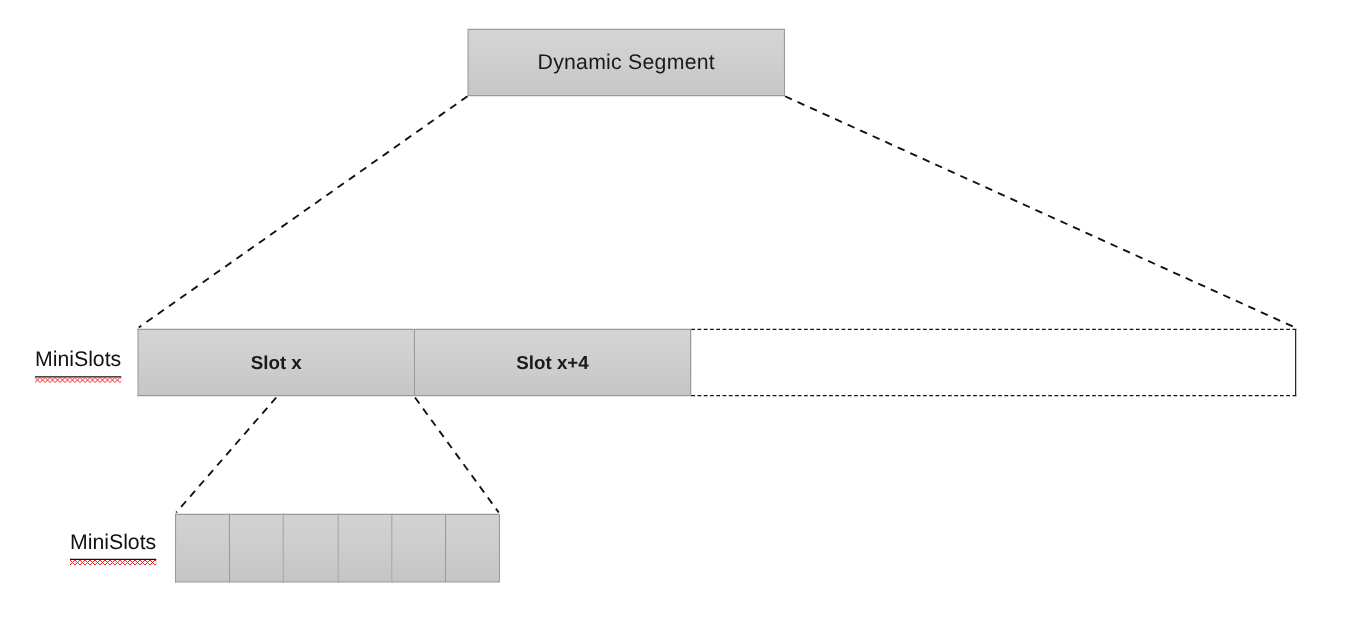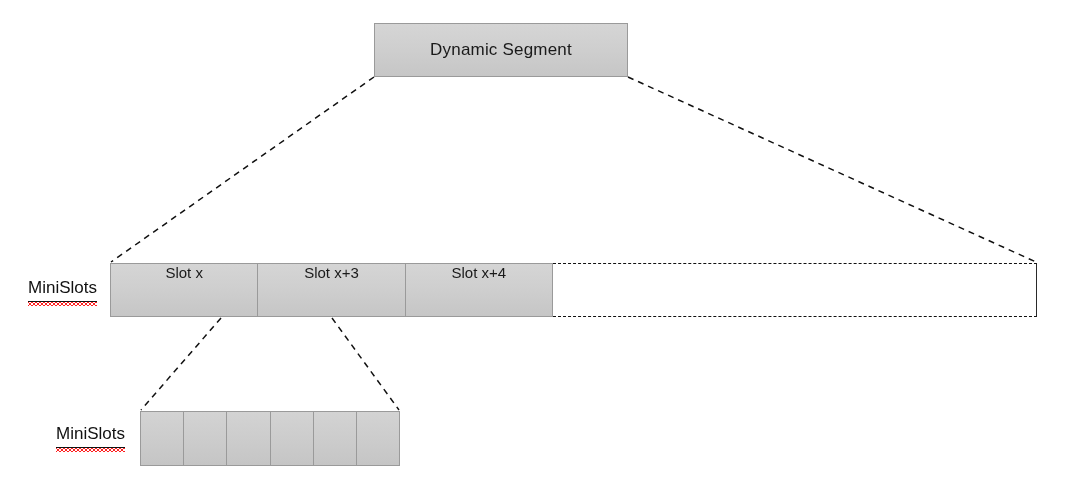--- a/index.html
+++ b/index.html
@@ -56,29 +56,30 @@
     position: absolute;
     left: 110px;
     top: 263px;
     width: 443px;
     height: 54px;
     display: flex;
   }
   .slot-cell {
     flex: 1 1 0;
     display: flex;
-    align-items: flex-start;
+    align-items: center;
     justify-content: center;
     background: linear-gradient(to bottom, #d5d5d5 0%, #cfcfcf 45%, #c6c6c6 100%);
     border: 1px solid #9a9a9a;
     border-right-width: 0;
     box-sizing: border-box;
     font-size: 15px;
     color: #1a1a1a;
     white-space: nowrap;
+    font-weight: bold;
   }
   .slot-cell:last-child { border-right-width: 1px; }
 
   
   #minislot-remainder {
     position: absolute;
     left: 553px;
     top: 263px;
     width: 484px;
     height: 54px;
@@ -155,23 +156,20 @@
   <div id="label-minislots" class="row-label">
     <span>MiniSlots</span>
     <span class="squiggle"></span>
   </div>
 
   <div id="minislot-strip">
     <div class="slot-cell">
       <span>Slot x</span>
     </div>
     <div class="slot-cell">
-      <span>Slot x+3</span>
-    </div>
-    <div class="slot-cell">
       <span>Slot x+4</span>
     </div>
   </div>
 
   <div id="minislot-remainder"></div>
 
   <div id="label-macrotick" class="row-label">
     <span>MiniSlots</span>
     <span class="squiggle"></span>
   </div>

